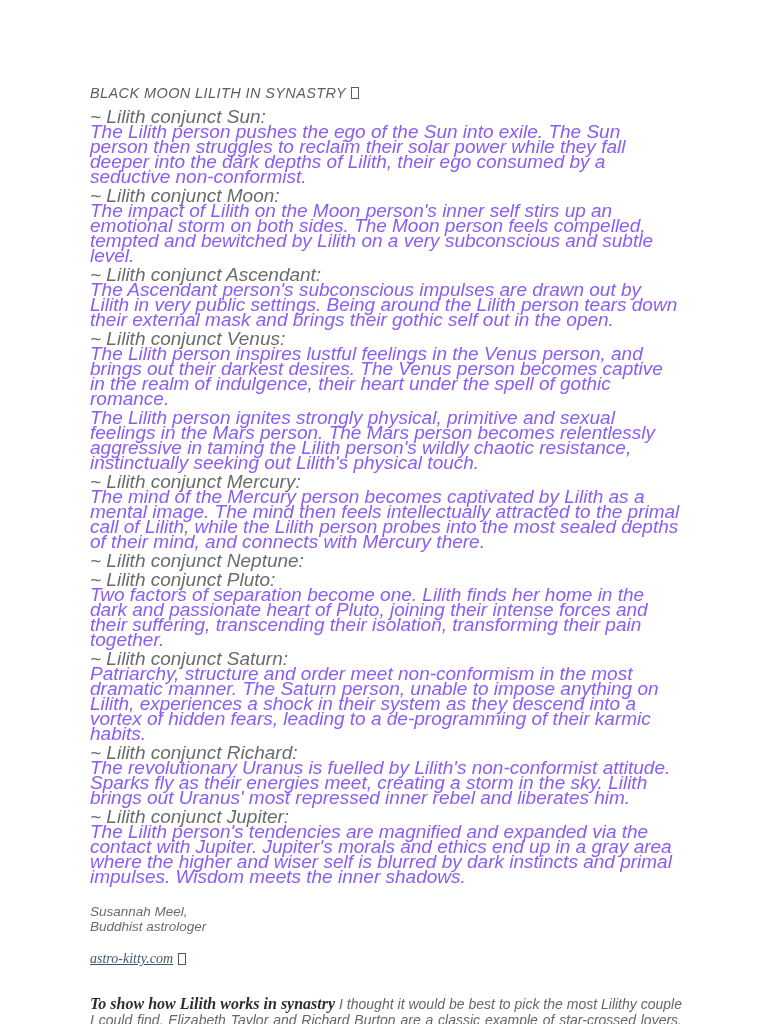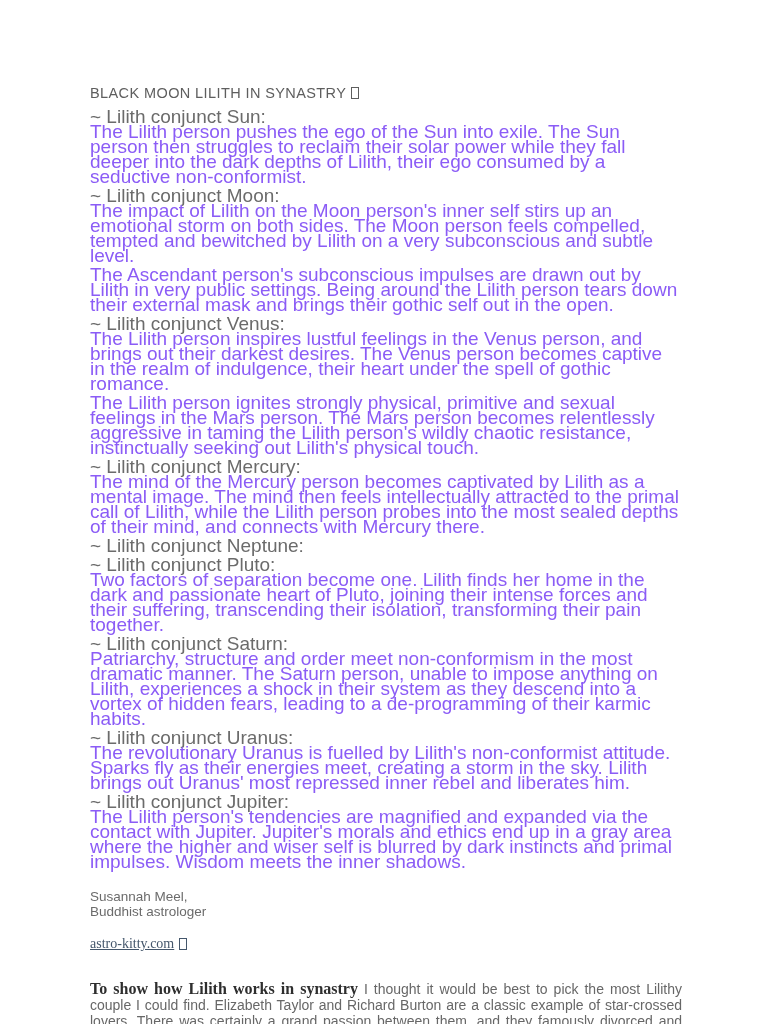--- a/index.html
+++ b/index.html
@@ -1,15 +1,15 @@
 <!DOCTYPE html>
 <html><head>
 <meta charset="utf-8">
 <style>
-  * { margin: 0; padding: 0; box-sizing: border-box; }
+  * { margin: 0; padding: 0; box-sizing: border-box; font-style: italic; }
   html, body {
     width: 768px; height: 1024px;
     background: #ffffff;
     font-family: "Liberation Sans", sans-serif;
     overflow: hidden;
   }
   .page {
     width: 768px; height: 1024px;
     padding: 86px 86px 0 90px;
     background: #ffffff;
@@ -88,20 +88,21 @@
     <div class="sec-heading">~ Lilith conjunct Sun:</div>
     <div class="sec-body">The Lilith person pushes the ego of the Sun into exile. The Sun person then struggles to reclaim their solar power while they fall deeper into the dark depths of Lilith, their ego consumed by a seductive non-conformist.</div>
   </div>
 
   <div class="sec">
     <div class="sec-heading">~ Lilith conjunct Moon:</div>
     <div class="sec-body">The impact of Lilith on the Moon person's inner self stirs up an emotional storm on both sides. The Moon person feels compelled, tempted and bewitched by Lilith on a very subconscious and subtle level.</div>
   </div>
 
   <div class="sec">
+    <div class="sec-heading">~ Lilith conjunct Ascendant:</div>
     <div class="sec-body">The Ascendant person's subconscious impulses are drawn out by Lilith in very public settings. Being around the Lilith person tears down their external mask and brings their gothic self out in the open.</div>
   </div>
 
   <div class="sec">
     <div class="sec-heading">~ Lilith conjunct Venus:</div>
     <div class="sec-body">The Lilith person inspires lustful feelings in the Venus person, and brings out their darkest desires. The Venus person becomes captive in the realm of indulgence, their heart under the spell of gothic romance.</div>
   </div>
 
   <div class="sec">
     <div class="sec-body">The Lilith person ignites strongly physical, primitive and sexual feelings in the Mars person. The Mars person becomes relentlessly aggressive in taming the Lilith person's wildly chaotic resistance, instinctually seeking out Lilith's physical touch.</div>
@@ -120,21 +121,21 @@
     <div class="sec-heading">~ Lilith conjunct Pluto:</div>
     <div class="sec-body">Two factors of separation become one. Lilith finds her home in the dark and passionate heart of Pluto, joining their intense forces and their suffering, transcending their isolation, transforming their pain together.</div>
   </div>
 
   <div class="sec">
     <div class="sec-heading">~ Lilith conjunct Saturn:</div>
     <div class="sec-body">Patriarchy, structure and order meet non-conformism in the most dramatic manner. The Saturn person, unable to impose anything on Lilith, experiences a shock in their system as they descend into a vortex of hidden fears, leading to a de-programming of their karmic habits.</div>
   </div>
 
   <div class="sec">
-    <div class="sec-heading">~ Lilith conjunct Uranus:</div>
+    <div class="sec-heading">~ Lilith conjunct Richard:</div>
     <div class="sec-body">The revolutionary Uranus is fuelled by Lilith's non-conformist attitude. Sparks fly as their energies meet, creating a storm in the sky. Lilith brings out Uranus' most repressed inner rebel and liberates him.</div>
   </div>
 
   <div class="sec">
     <div class="sec-heading">~ Lilith conjunct Jupiter:</div>
     <div class="sec-body">The Lilith person's tendencies are magnified and expanded via the contact with Jupiter. Jupiter's morals and ethics end up in a gray area where the higher and wiser self is blurred by dark instincts and primal impulses. Wisdom meets the inner shadows.</div>
   </div>
 
   <div class="signature">
     <div>Susannah Meel,</div>

